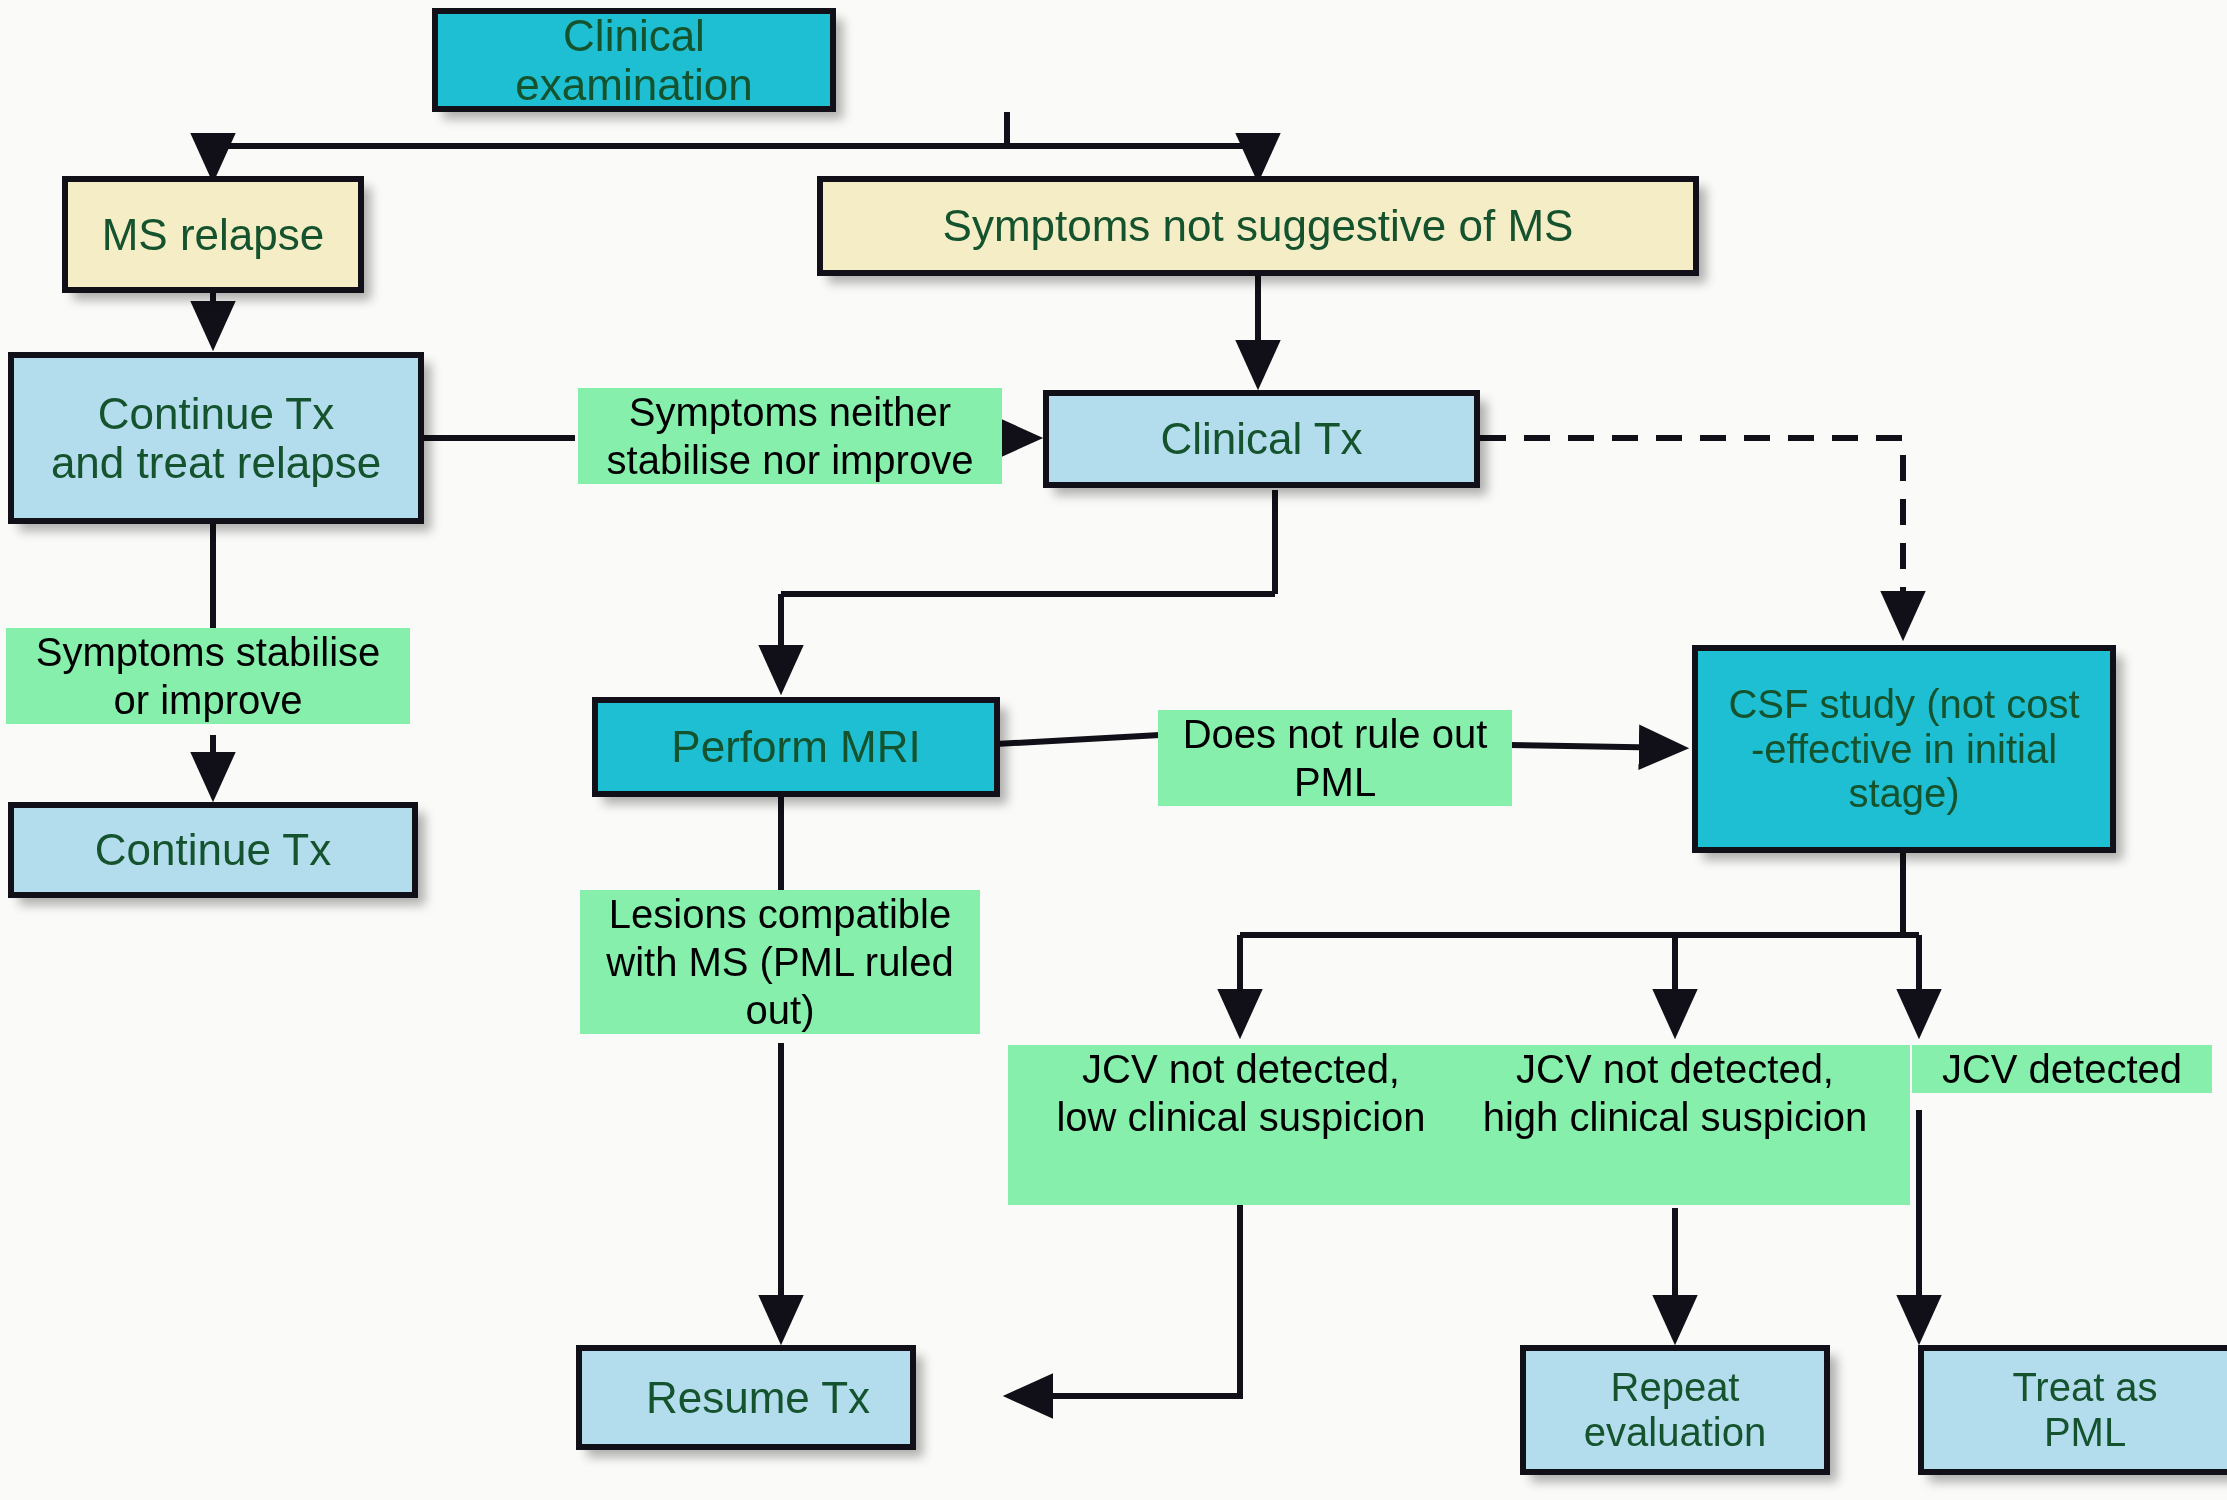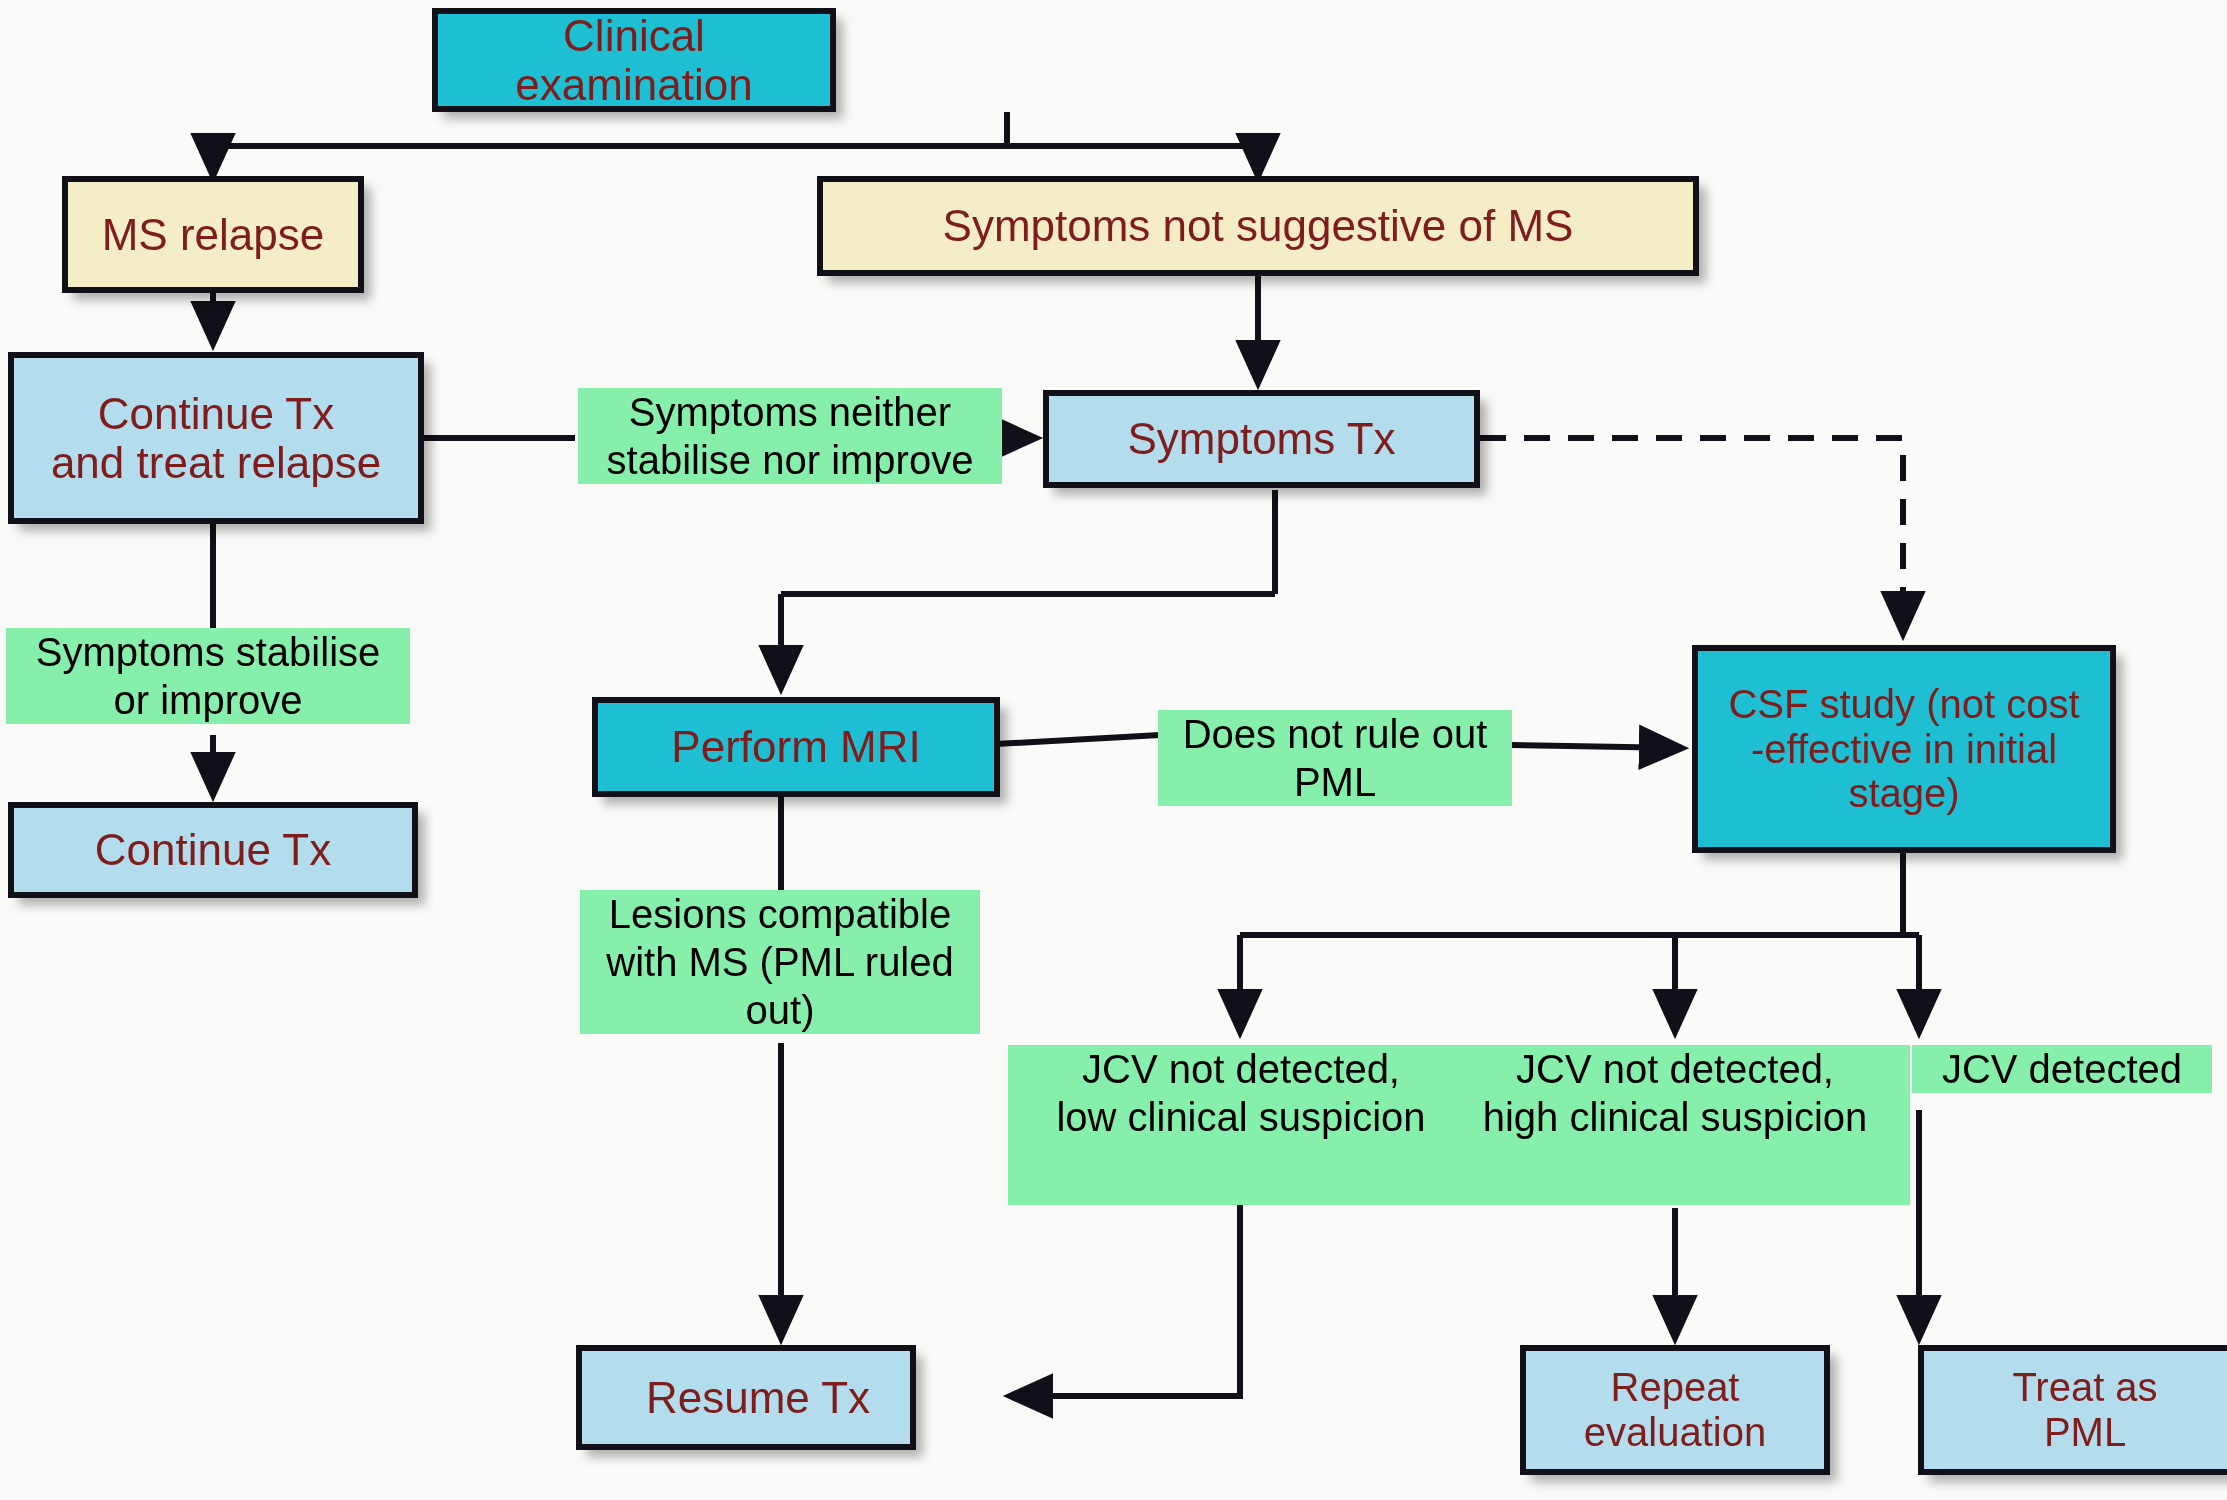--- a/index.html
+++ b/index.html
@@ -23,21 +23,21 @@
     pointer-events: none;
   }
   .node {
     position: absolute;
     box-sizing: border-box;
     border: 6px solid #111018;
     display: flex;
     align-items: center;
     justify-content: center;
     text-align: center;
-    color: #7f1d1d;
+    color: #14532d;
     line-height: 1.12;
     box-shadow: 9px 9px 10px -2px rgba(0,0,0,0.30);
     z-index: 3;
   }
   .node span { display: block; width: 100%; padding: 0 6px; }
   .cyan   { background: #1ebfd2; }
   .lblue  { background: #b3dced; }
   .cream  { background: #f4edc6; }
 
   .edge-label {
@@ -114,21 +114,21 @@
   <div class="node cream" style="left:817px; top:176px; width:882px; height:100px; font-size:44px;">
     <span>Symptoms not suggestive of MS</span>
   </div>
 
   <div class="node lblue" style="left:8px; top:352px; width:416px; height:172px; font-size:44px;">
     <span style="white-space:pre-line;">Continue Tx
 and treat relapse</span>
   </div>
 
   <div class="node lblue" style="left:1043px; top:390px; width:437px; height:98px; font-size:44px;">
-    <span>Symptoms Tx</span>
+    <span>Clinical Tx</span>
   </div>
 
   <div class="node lblue" style="left:8px; top:802px; width:410px; height:96px; font-size:44px;">
     <span>Continue Tx</span>
   </div>
 
   <div class="node cyan" style="left:592px; top:697px; width:408px; height:100px; font-size:44px;">
     <span>Perform MRI</span>
   </div>
 

